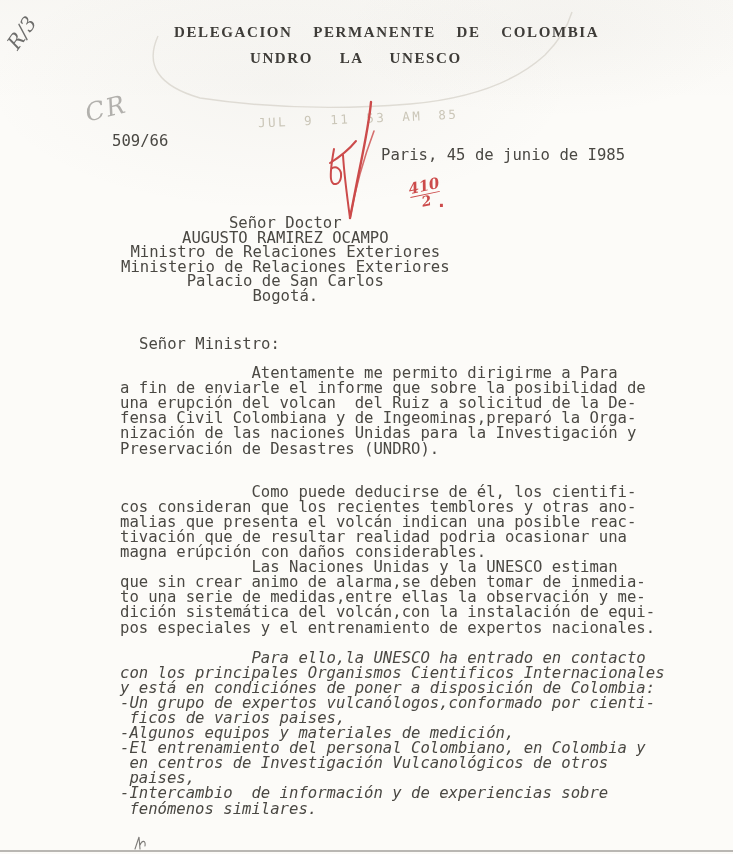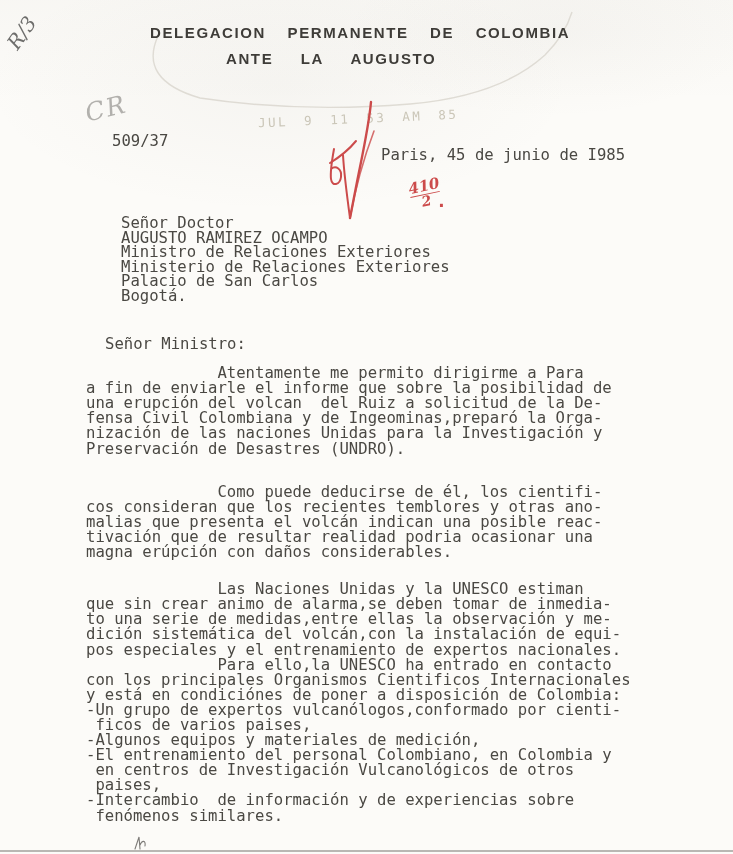--- a/index.html
+++ b/index.html
@@ -15,44 +15,45 @@
   }
   .abs{position:absolute;}
   .typed{
     font-family:"DejaVu Sans Mono", monospace;
     font-size:15.6px;
     line-height:15.1px;
     white-space:pre;
     color:#4a4843;
   }
   .letterhead{
-    font-family:Liberation Sans, sans-serif;
+    font-family:Liberation Serif, serif;
     font-weight:bold;
     color:#3e3c38;
     white-space:pre;
+    margin-left:24px;
   }
   .lh1{left:150px;top:24px;font-size:15px;letter-spacing:1.6px;word-spacing:5px;}
   .lh2{left:226px;top:50px;font-size:15px;letter-spacing:1.6px;word-spacing:8px;}
   .ref{left:112px;top:134px;}
   .dateline{left:381px;top:148px;}
   .stamp{
     left:258px;top:111px;
     font-size:12.5px;letter-spacing:2.5px;word-spacing:6px;
     color:#c3beae;opacity:.85;
     transform:rotate(-2.5deg);
     font-family:"DejaVu Sans Mono", monospace;
     white-space:pre;
   }
-  .recipient{left:121px;top:216px;line-height:14.6px;}
-  .letter-body{left:86px;top:337px;}
+  .recipient{left:121px;top:216px;line-height:14.6px;text-align:center;}
+  .letter-body{left:120px;top:337px;}
   .salutation{margin-left:19px;}
   .p1{margin-top:14px;}
   .p2{margin-top:28px;}
-  .p3{margin-top:22px;}
-  .p4{}
+  .p3{}
+  .p4{margin-top:15px;font-style:italic;}
   .corner-mark{
     left:2px;top:40px;
     font-family:"DejaVu Serif", serif;font-style:italic;
     font-size:20px;color:#6e6e6c;
     transform:rotate(-55deg);transform-origin:left top;
     white-space:pre;
   }
   .initials{
     left:85px;top:94px;
     font-family:"DejaVu Serif", serif;font-style:italic;
@@ -78,25 +79,25 @@
 
   <svg class="abs svg-layer" width="733" height="854">
     <path d="M 158,36 Q 138,80 200,98 Q 300,113 410,104 Q 500,96 545,55 Q 565,35 572,12" fill="none" stroke="#dcd8d0" stroke-width="1.4" opacity="0.9"></path>
   </svg>
 
   <div class="abs corner-mark">R/3</div>
 
   <div class="abs initials">CR</div>
 
   <div class="abs letterhead lh1">DELEGACION  PERMANENTE  DE  COLOMBIA</div>
-  <div class="abs letterhead lh2">ANTE  LA  AUGUSTO</div>
+  <div class="abs letterhead lh2">UNDRO  LA  UNESCO</div>
 
   <div class="abs stamp">JUL 9 11 53 AM 85</div>
 
-  <div class="abs typed ref">509/37</div>
+  <div class="abs typed ref">509/66</div>
   <div class="abs typed dateline">Paris, 45 de junio de I985</div>
 
   <svg class="abs svg-layer" width="733" height="854">
     <g fill="none" stroke="#cc4b4b" stroke-linecap="round">
       <path d="M 371,102 C 369,125 363,152 357,182 C 354,197 352,208 350,218" stroke-width="2.4"></path>
       <path d="M 350,218 C 354,196 363,160 374,131" stroke-width="1.6" opacity="0.8"></path>
       <path d="M 350,218 C 347,196 344,172 343,155" stroke-width="2"></path>
       <path d="M 356,141 C 347,152 338,158 330,163" stroke-width="2"></path>
       <path d="M 334,149 C 332,160 330,171 331,179 C 332,187 340,185 341,177 C 342,169 336,165 331,169" stroke-width="2"></path>
     </g>

